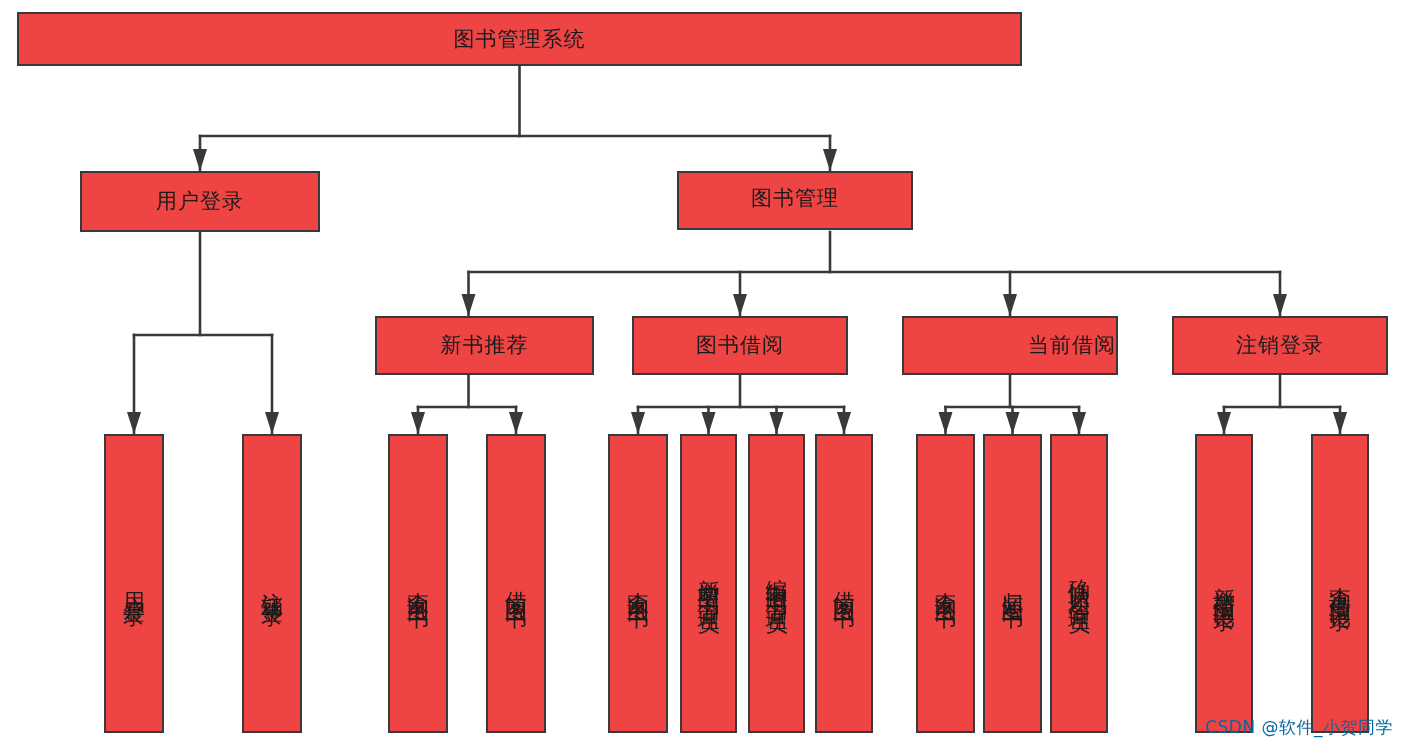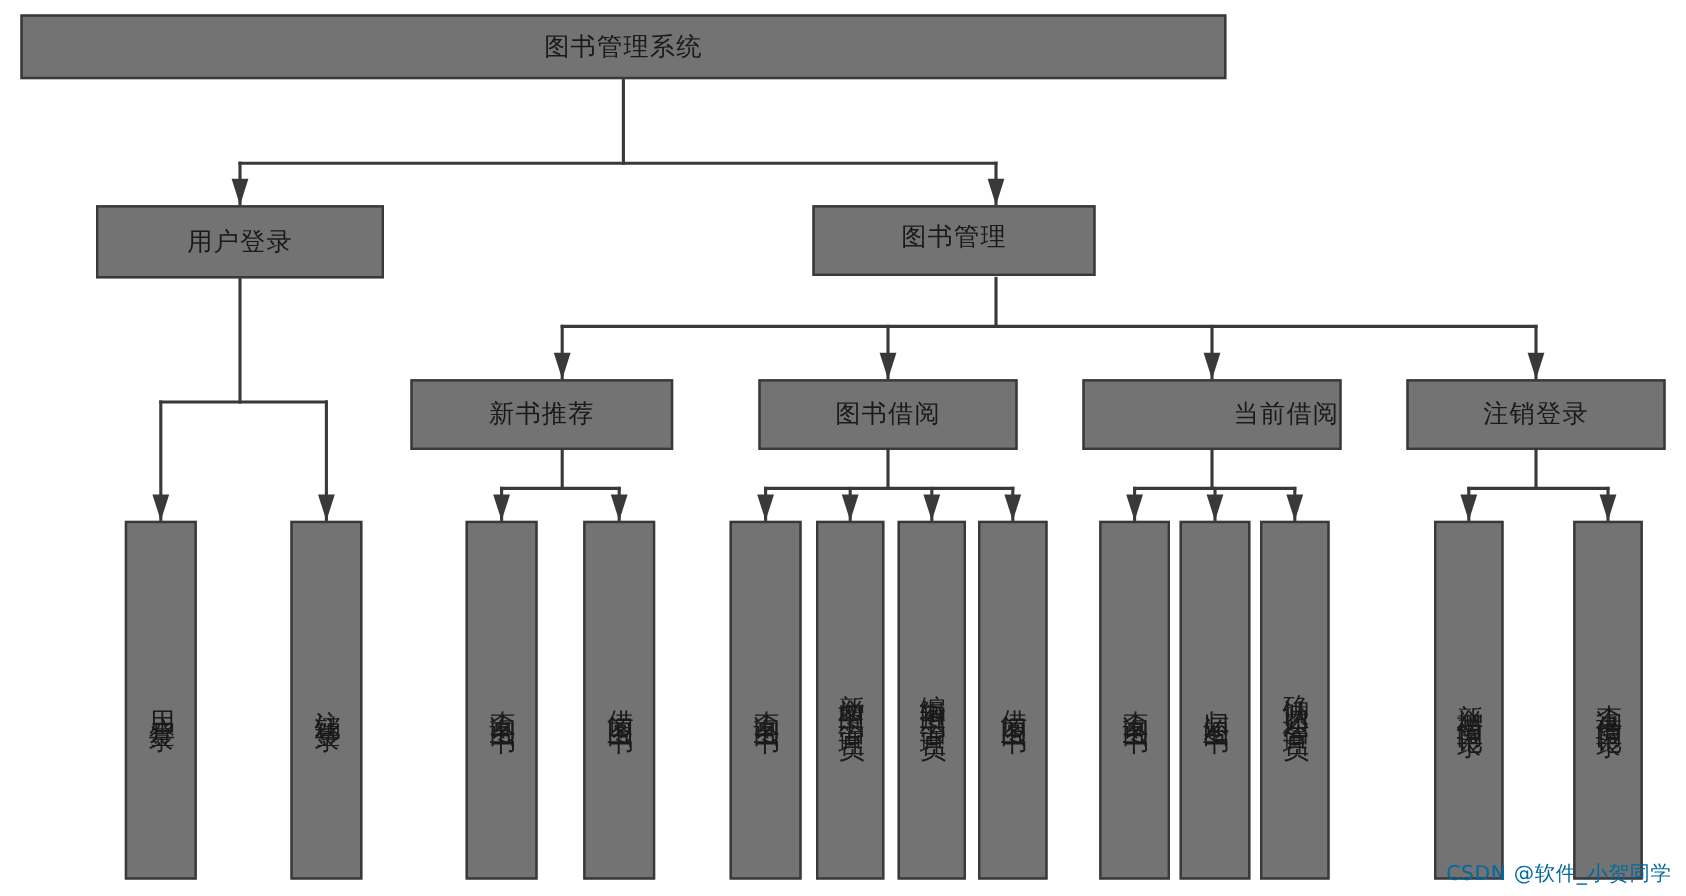--- a/index.html
+++ b/index.html
@@ -21,21 +21,21 @@
     position: absolute;
     left: 0;
     top: 0;
     width: 1405px;
     height: 747px;
     pointer-events: none;
   }
   .node {
     position: absolute;
     box-sizing: border-box;
-    background: #737373;
+    background: #ef4444;
     border: 2px solid #393939;
     display: flex;
     align-items: center;
     justify-content: center;
     overflow: hidden;
   }
   .node-label {
     color: #1a1a1a;
     white-space: nowrap;
     line-height: 1.15;
@@ -127,21 +127,21 @@
   <div id="nodes">
       <div class="node horizontal" style="left: 17px; top: 12px; width: 1005px; height: 54px;">
         <span class="node-label">图书管理系统</span>
       </div>
       <div class="node horizontal" style="left: 80px; top: 171px; width: 240px; height: 61px;">
         <span class="node-label">用户登录</span>
       </div>
       <div class="node horizontal" style="left: 677px; top: 171px; width: 236px; height: 59px; font-family: Liberation Mono, monospace;">
         <span class="node-label">图书管理</span>
       </div>
-      <div class="node horizontal" style="left: 342px; top: 316px; width: 219px; height: 59px;">
+      <div class="node horizontal" style="left: 375px; top: 316px; width: 219px; height: 59px;">
         <span class="node-label">新书推荐</span>
       </div>
       <div class="node horizontal" style="left: 632px; top: 316px; width: 216px; height: 59px; text-align: right;">
         <span class="node-label">图书借阅</span>
       </div>
       <div class="node horizontal" style="left: 902px; top: 316px; width: 216px; height: 59px; justify-content: flex-end;">
         <span class="node-label">当前借阅</span>
       </div>
       <div class="node horizontal" style="left: 1172px; top: 316px; width: 216px; height: 59px;">
         <span class="node-label">注销登录</span>

